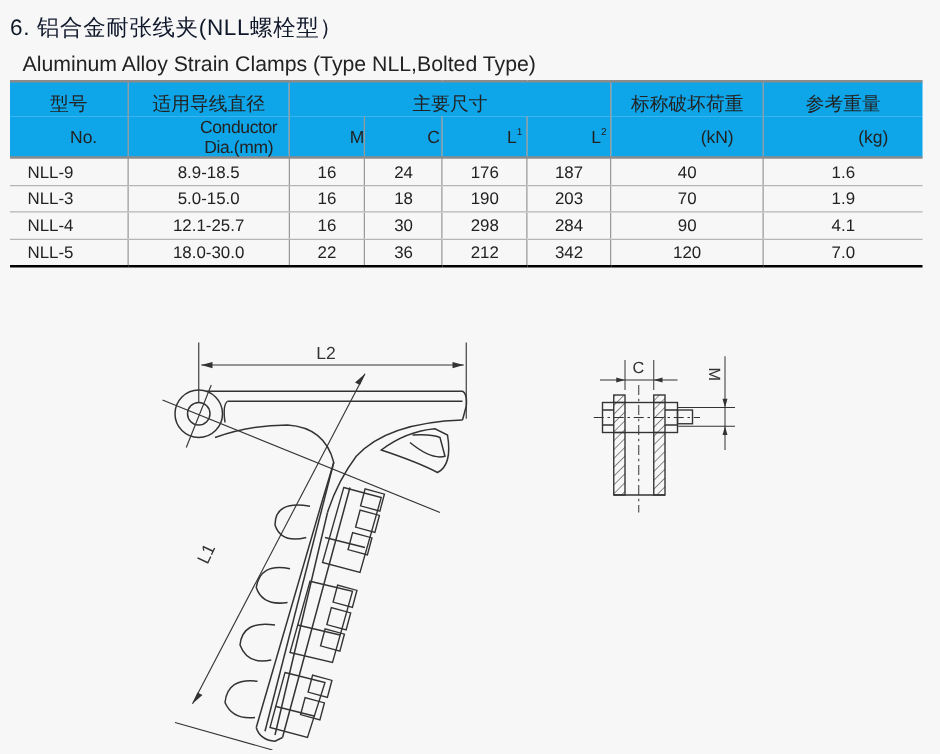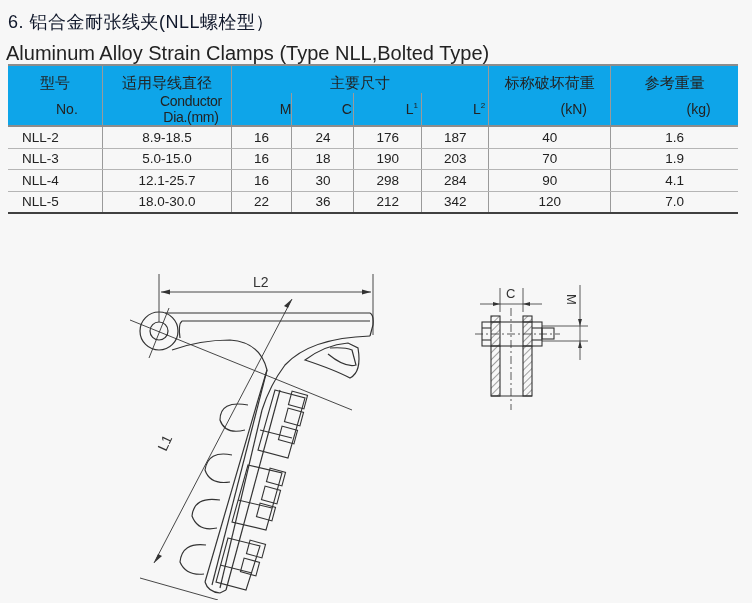--- a/index.html
+++ b/index.html
@@ -1,32 +1,32 @@
 <!DOCTYPE html>
 <html><head>
 <meta charset="utf-8">
 <style>
   html, body { margin:0; padding:0; background:#f7f7f7; }
   body { width:752px; height:603px; position:relative; overflow:hidden;
          font-family:"Liberation Sans", "DejaVu Sans", sans-serif; color:#222; }
   .title-cn { position:absolute; left:8px; top:10px; font-size:18px; letter-spacing:0.5px; color:#0f172a; }
-  .title-en { position:absolute; left:6px; top:42px; font-size:20px; color:#222; }
+  .title-en { position:absolute; left:18px; top:42px; font-size:17px; color:#222; }
   table.spec { position:absolute; left:8px; top:64px; width:730px; border-collapse:collapse;
                font-size:13px; text-align:center; }
   table.spec th, table.spec td { border-left:1px solid #9a9a9a; padding:0; font-weight:normal; }
   table.spec tr > *:first-child { border-left:none; }
   table.spec thead th { background:#0ea5e9; color:#222; }
   table.spec thead { border-top:2px solid #8c8c8c; border-bottom:2px solid #8c8c8c; }
   table.spec thead tr.r1 th { height:27px; font-size:15px; vertical-align:bottom; }
   table.spec thead tr.r2 th { height:26px; font-size:15px; }
   table.spec thead tr.r3 th { height:25px; font-size:14px;padding-left:48px; }
   table.spec thead th.dimhead { border-bottom:1px solid #9a9a9a; }
   table.spec .small { font-size:12.5px; letter-spacing:-0.3px; }
   table.spec tbody td { height:20.5px; border-bottom:1px solid #b5b5b5; font-size:13.5px; }
-  table.spec tbody tr:last-child td { border-bottom:2px solid #404040; }
+  table.spec tbody tr:last-child td { border-bottom:2px solid #000000; }
   table.spec td.model, table.spec th.model { text-align:left; padding-left:14px; }
   table.spec sub { font-size:8px; vertical-align:super; }
   .drawing { position:absolute; }
 </style>
 </head>
 <body>
 
 <div class="title-cn">6. 铝合金耐张线夹(NLL螺栓型）</div>
 <div class="title-en">Aluminum Alloy Strain Clamps (Type NLL,Bolted Type)</div>
 
@@ -55,21 +55,21 @@
       <th>M</th>
       <th>C</th>
       <th><span>L</span><sub>1</sub></th>
       <th><span>L</span><sub>2</sub></th>
       <th>(kN)</th>
       <th>(kg)</th>
     </tr>
   </thead>
   <tbody>
     <tr>
-      <td class="model">NLL-2</td>
+      <td class="model">NLL-9</td>
       <td>8.9-18.5</td>
       <td>16</td>
       <td>24</td>
       <td>176</td>
       <td>187</td>
       <td>40</td>
       <td>1.6</td>
     </tr>
     <tr>
       <td class="model">NLL-3</td>

